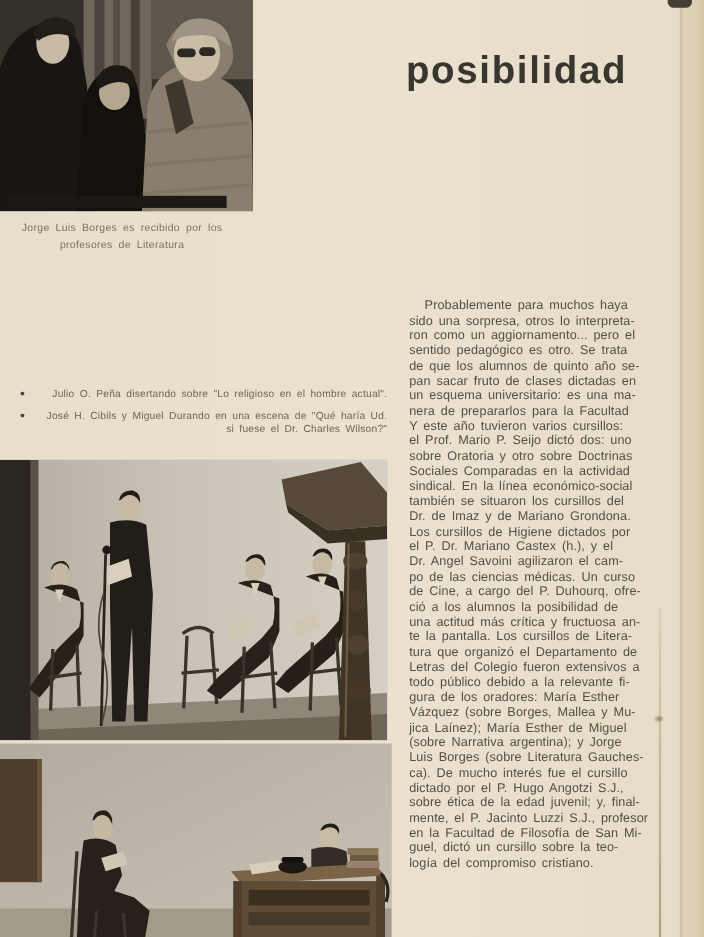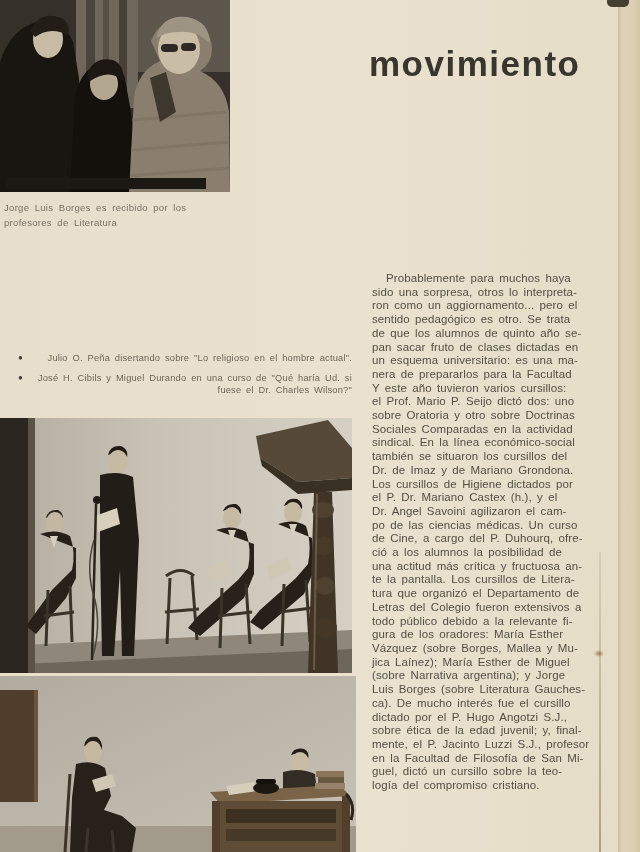--- a/index.html
+++ b/index.html
@@ -14,21 +14,21 @@
   #photo-panel{left:0;top:418px;width:352px;height:255px;}
   #photo-theater{left:0;top:676px;width:356px;height:176px;}
 
   .page-title{
     position:absolute;left:369px;top:44px;width:246px;
     font-size:35px;font-weight:bold;letter-spacing:1.5px;color:#39362f;
     white-space:nowrap;
   }
   .caption-center{
     position:absolute;left:4px;top:200px;width:214px;
-    font-size:9.5px;line-height:15px;color:#7a7063;text-align:left;
+    font-size:9.5px;line-height:15px;color:#7a7063;text-align:center;
     letter-spacing:.3px;word-spacing:2.5px;
   }
   .bullet-list{position:absolute;left:18px;top:352px;width:334px;}
   .bullet-item{display:flex;align-items:flex-start;margin-bottom:7px;}
   .bullet-dot{
     flex:0 0 14px;margin-top:1px;font-size:8px;color:#45403a;line-height:10px;
   }
   .bullet-text{
     flex:1;font-size:9.3px;line-height:12.5px;color:#6e6557;
     letter-spacing:.2px;word-spacing:2px;text-align:right;
@@ -85,32 +85,32 @@
       <path d="M132,120 L226,112 M131,150 L228,142 M130,176 L229,168" stroke="#7a6f5f" stroke-width="3" fill="none" opacity=".6"></path>
       <ellipse cx="179" cy="49" rx="21" ry="25" fill="#c9bda6"></ellipse>
       <path d="M156,39 Q161,14 187,17 Q209,21 210,43 Q196,30 179,32 Q163,32 156,39 Z" fill="#9e9483"></path>
       <rect x="161" y="44" width="17" height="8" rx="4" fill="#2e2922"></rect>
       <rect x="181" y="43" width="15" height="8" rx="4" fill="#2e2922"></rect>
       <path d="M150,78 L166,72 L176,112 L160,122 Z" fill="#3d372e"></path>
       <rect x="6" y="178" width="200" height="11" fill="#1c1814"></rect>
     </svg>
   </div>
 
-  <div class="page-title">movimiento</div>
+  <div class="page-title">posibilidad</div>
 
   <div class="caption-center">Jorge Luis Borges es recibido por los profesores de Literatura</div>
 
   <div class="bullet-list">
     <div class="bullet-item">
       <span class="bullet-dot">●</span>
       <span class="bullet-text">Julio O. Peña disertando sobre "Lo religioso en el hombre actual".</span>
     </div>
     <div class="bullet-item">
       <span class="bullet-dot">●</span>
-      <span class="bullet-text">José H. Cibils y Miguel Durando en una curso de "Qué haría Ud. si fuese el Dr. Charles Wilson?"</span>
+      <span class="bullet-text">José H. Cibils y Miguel Durando en una escena de "Qué haría Ud. si fuese el Dr. Charles Wilson?"</span>
     </div>
   </div>
 
   <div class="photo" id="photo-panel">
     <svg width="352" height="255" viewBox="0 0 352 255" xmlns="http://www.w3.org/2000/svg">
       <defs>
         <linearGradient id="wallg" x1="0" y1="0" x2="1" y2="0">
           <stop offset="0" stop-color="#b3ac9f"></stop>
           <stop offset="0.45" stop-color="#c9c2b6"></stop>
           <stop offset="1" stop-color="#d6cfc3"></stop>

